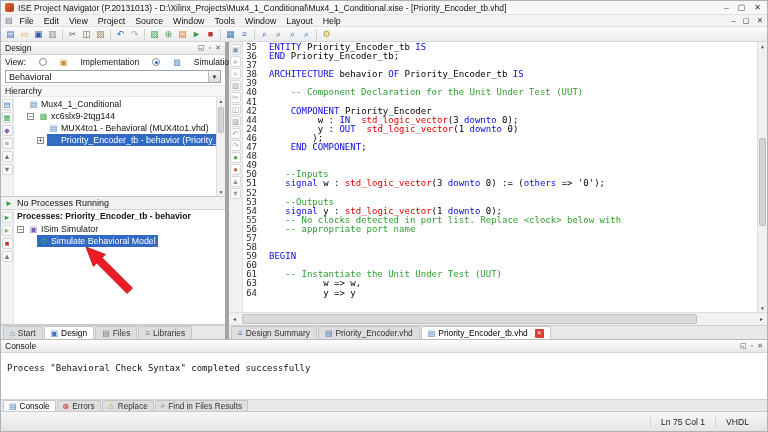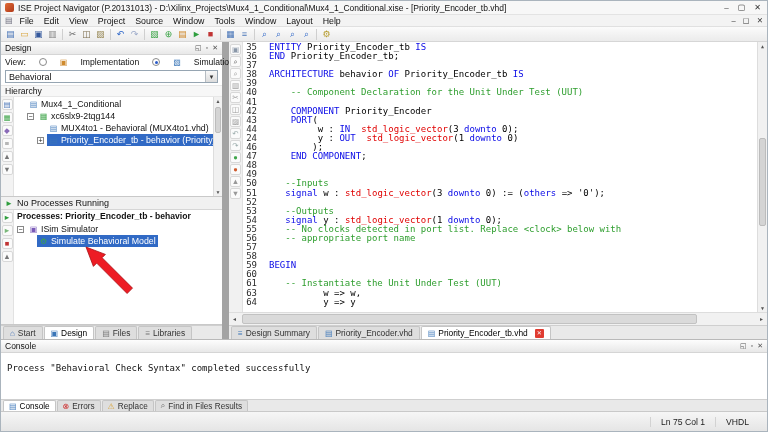--- a/index.html
+++ b/index.html
@@ -20,21 +20,21 @@
   .menu-item{padding:0 5px}
   .menubar .ctrl-group{font-size:7.5px;gap:7px}
 
   
   .toolbar{flex:0 0 15px;display:flex;align-items:center;gap:1px;padding:0 3px;background:linear-gradient(#fbfbfb,#ebebeb);border-bottom:1px solid #d6d6d6}
   .tb-btn{width:13px;height:13px;display:flex;align-items:center;justify-content:center;font-size:9px;border-radius:2px}
   .tb-sep{width:1px;height:11px;background:#cfcfcf;margin:0 2px}
 
   
   .main{flex:1;display:flex;min-height:0}
-  .left-col{flex:0 0 228px;width:228px;display:flex;flex-direction:column;border-right:7px solid #a3a3a3;background:#f4f4f4;min-height:0}
+  .left-col{flex:0 0 228px;width:228px;display:flex;flex-direction:column;border-right:4px solid #a3a3a3;background:#f4f4f4;min-height:0}
 
   .design-panel{flex:0 0 155px;display:flex;flex-direction:column;background:#fff;border-bottom:1px solid #c9c9c9}
   .panel-header{flex:0 0 13px;display:flex;align-items:center;background:linear-gradient(#fdfdfd,#e8e8e8);border-bottom:1px solid #d5d5d5;padding:0 4px;font-size:8.5px}
   .ph-controls{margin-left:auto;display:flex;gap:4px;font-size:7px;color:#555}
 
   .view-row{flex:0 0 14px;display:flex;align-items:center;gap:13px;padding:0 4px;font-size:8.6px;background:#fff}
   .radio{width:8px;height:8px;border:1px solid #8a8a8a;border-radius:50%;background:#fff;position:relative;flex:0 0 8px}
   .radio.checked::after{content:"";position:absolute;inset:1.5px;border-radius:50%;background:#2a5ac8}
   .mini-icon{font-size:8px}
 
@@ -314,21 +314,20 @@
         <div class="code-region">
           <div id="code-lines">
               <div class="code-line"><span class="lnum">35</span><span class="ltext"><span class="seg-k">ENTITY</span><span class="seg-p"> Priority_Encoder_tb </span><span class="seg-k">IS</span></span></div>
               <div class="code-line"><span class="lnum">36</span><span class="ltext"><span class="seg-k">END</span><span class="seg-p"> Priority_Encoder_tb;</span></span></div>
               <div class="code-line"><span class="lnum">37</span><span class="ltext"></span></div>
               <div class="code-line"><span class="lnum">38</span><span class="ltext"><span class="seg-k">ARCHITECTURE</span><span class="seg-p"> behavior </span><span class="seg-k">OF</span><span class="seg-p"> Priority_Encoder_tb </span><span class="seg-k">IS</span></span></div>
               <div class="code-line"><span class="lnum">39</span><span class="ltext"></span></div>
               <div class="code-line"><span class="lnum">40</span><span class="ltext"><span class="seg-c">    -- Component Declaration for the Unit Under Test (UUT)</span></span></div>
               <div class="code-line"><span class="lnum">41</span><span class="ltext"></span></div>
               <div class="code-line"><span class="lnum">42</span><span class="ltext"><span class="seg-p">    </span><span class="seg-k">COMPONENT</span><span class="seg-p"> Priority_Encoder</span></span></div>
-              <div class="code-line"><span class="lnum">43</span><span class="ltext"><span class="seg-p">    </span><span class="seg-k">PORT</span><span class="seg-p">(</span></span></div>
               <div class="code-line"><span class="lnum">44</span><span class="ltext"><span class="seg-p">         w : </span><span class="seg-k">IN</span><span class="seg-p">  </span><span class="seg-t">std_logic_vector</span><span class="seg-p">(3 </span><span class="seg-k">downto</span><span class="seg-p"> 0);</span></span></div>
               <div class="code-line"><span class="lnum">24</span><span class="ltext"><span class="seg-p">         y : </span><span class="seg-k">OUT</span><span class="seg-p">  </span><span class="seg-t">std_logic_vector</span><span class="seg-p">(1 </span><span class="seg-k">downto</span><span class="seg-p"> 0)</span></span></div>
               <div class="code-line"><span class="lnum">46</span><span class="ltext"><span class="seg-p">        );</span></span></div>
               <div class="code-line"><span class="lnum">47</span><span class="ltext"><span class="seg-p">    </span><span class="seg-k">END COMPONENT</span><span class="seg-p">;</span></span></div>
               <div class="code-line"><span class="lnum">48</span><span class="ltext"></span></div>
               <div class="code-line"><span class="lnum">49</span><span class="ltext"></span></div>
               <div class="code-line"><span class="lnum">50</span><span class="ltext"><span class="seg-c">   --Inputs</span></span></div>
               <div class="code-line"><span class="lnum">51</span><span class="ltext"><span class="seg-p">   </span><span class="seg-k">signal</span><span class="seg-p"> w : </span><span class="seg-t">std_logic_vector</span><span class="seg-p">(3 </span><span class="seg-k">downto</span><span class="seg-p"> 0) := (</span><span class="seg-k">others</span><span class="seg-p"> =&gt; '0');</span></span></div>
               <div class="code-line"><span class="lnum">52</span><span class="ltext"></span></div>
               <div class="code-line"><span class="lnum">53</span><span class="ltext"><span class="seg-c">   --Outputs</span></span></div>

